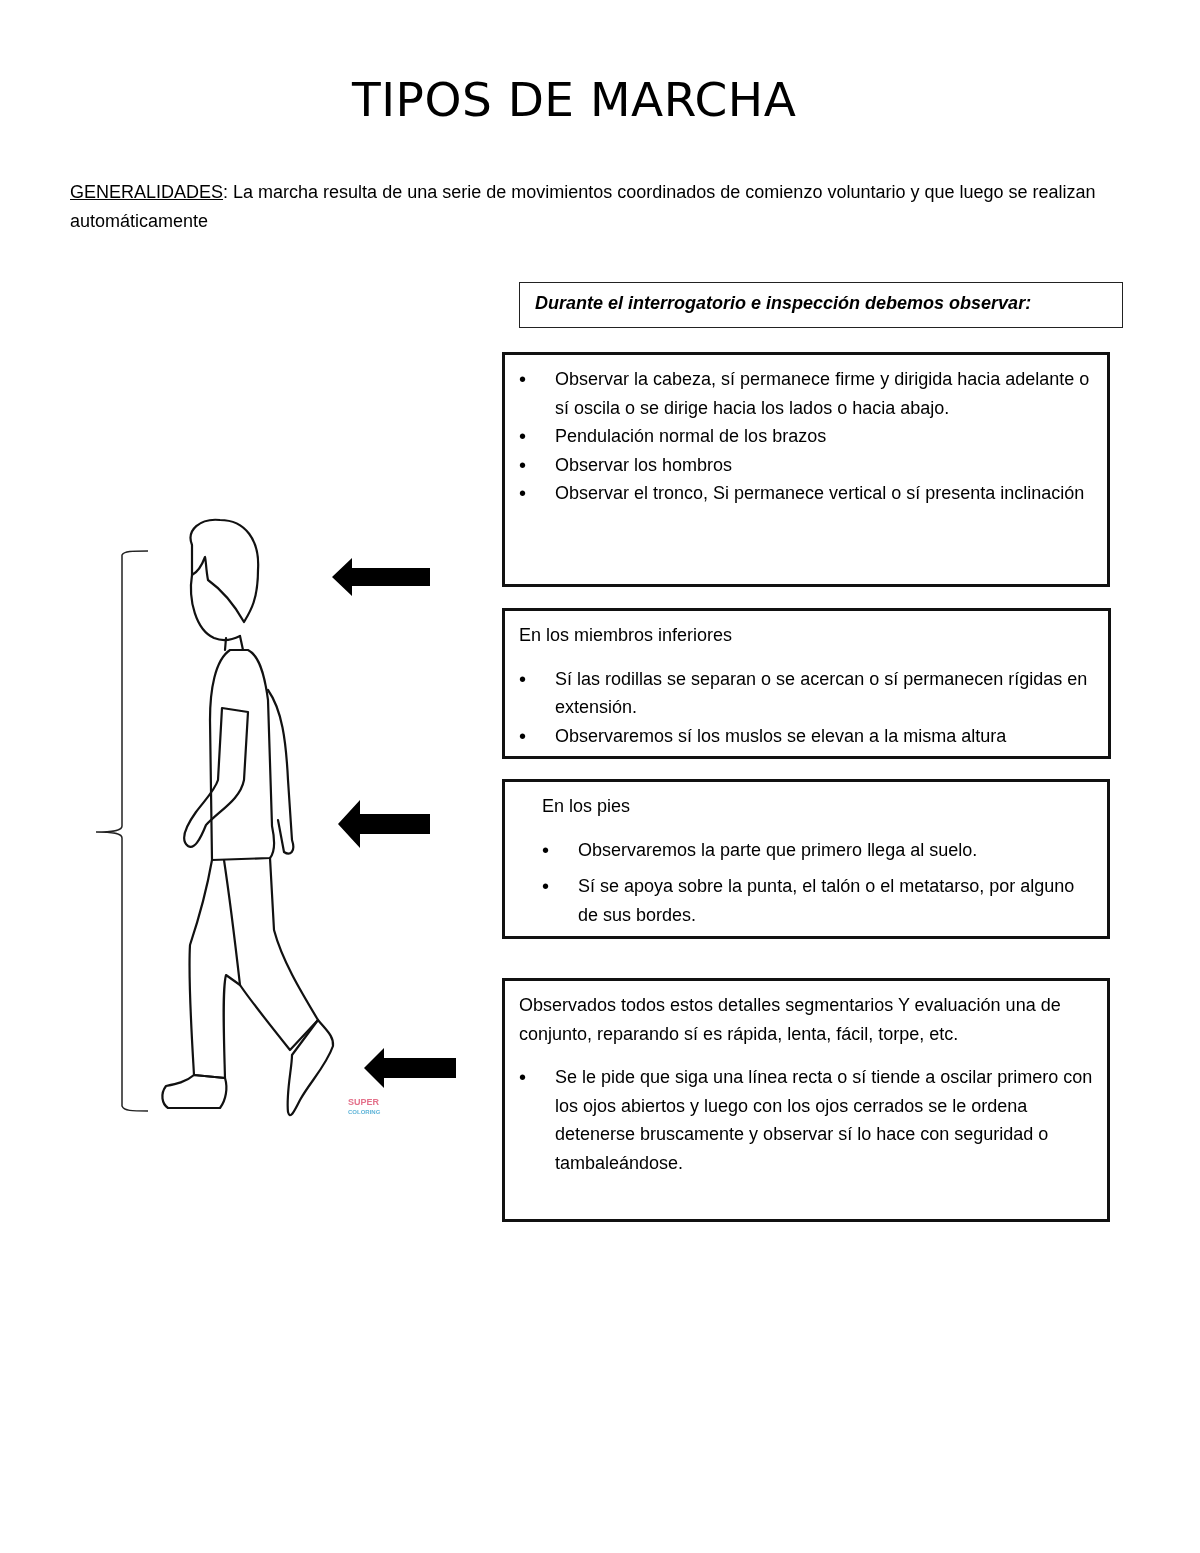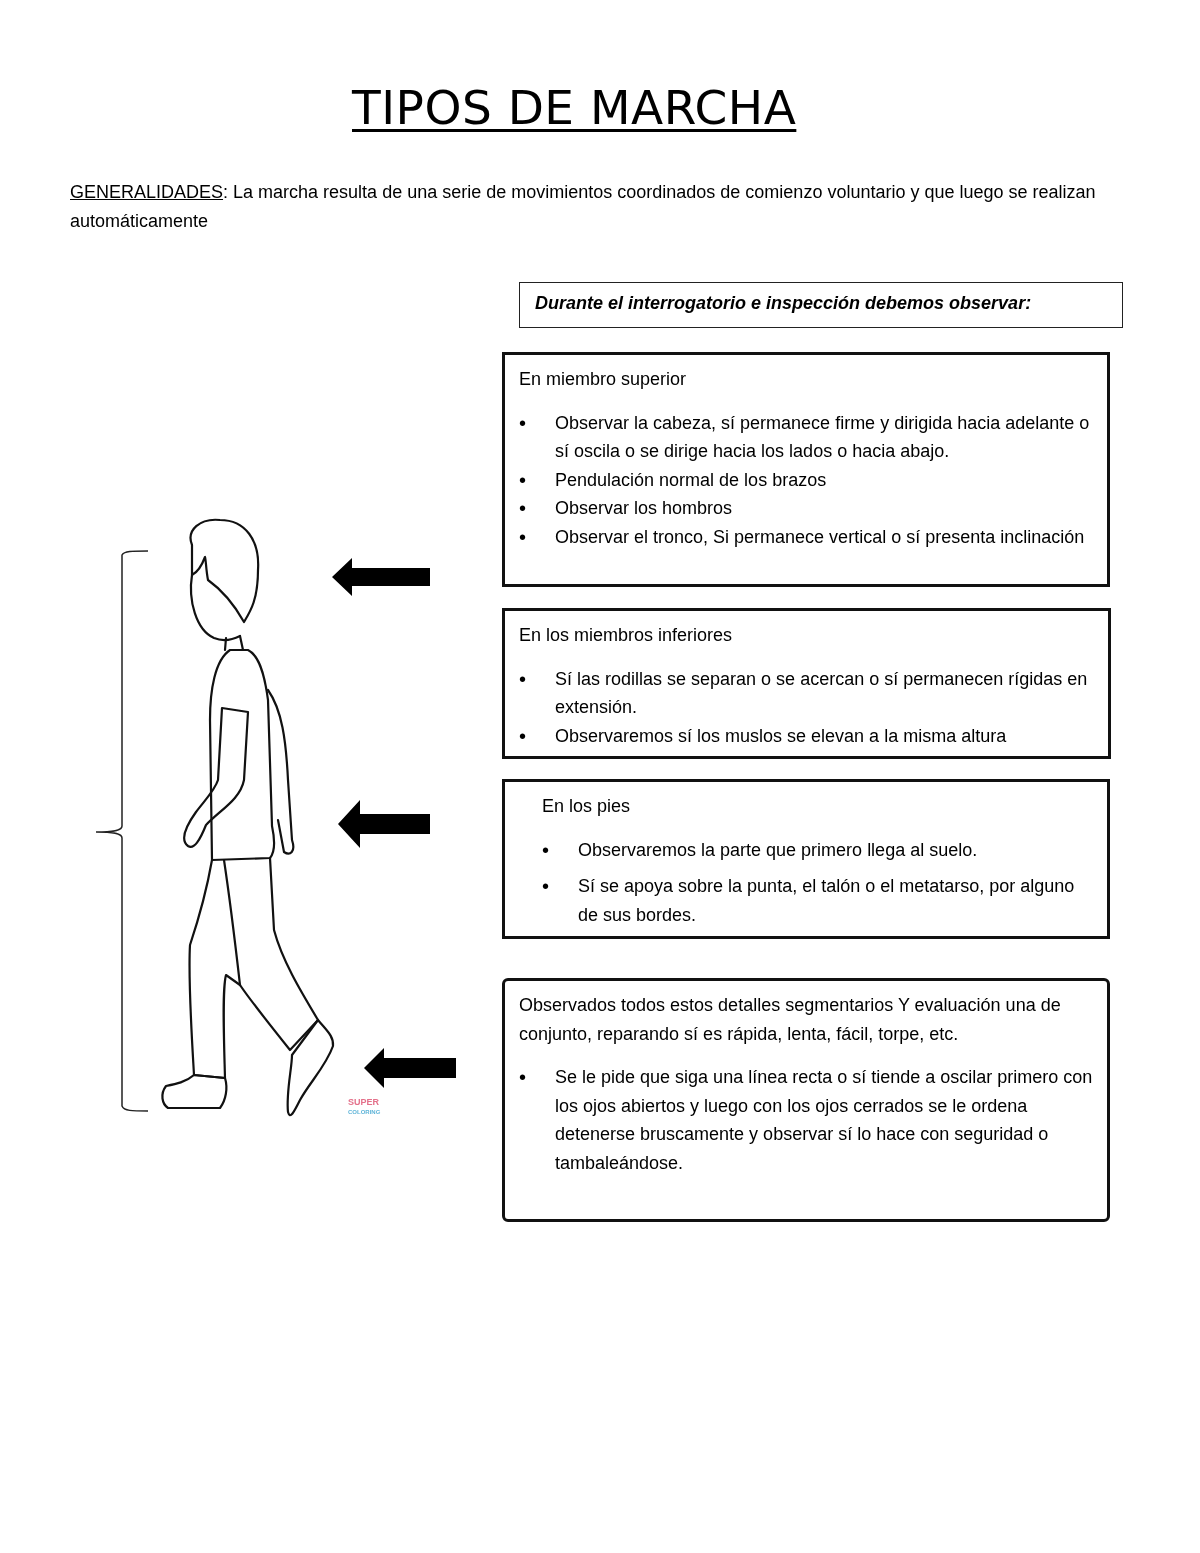--- a/index.html
+++ b/index.html
@@ -1,59 +1,58 @@
 <!DOCTYPE html>
 <html><head>
 <meta charset="utf-8">
 <style>
   html, body { margin: 0; padding: 0; background: #ffffff; }
   body { width: 1200px; height: 1553px; position: relative; overflow: hidden;
          font-family: "Liberation Sans", "DejaVu Sans", sans-serif; color: #000; }
-  .title { position: absolute; left: 352px; top: 78px; font-family: "DejaVu Sans", sans-serif;
-           font-size: 47px; text-decoration: underline; text-decoration-thickness: 3px;
+  .title { position: absolute; left: 352px; top: 70px; font-family: "DejaVu Sans", sans-serif;
+           font-size: 47px; text-decoration-thickness: 3px;
            text-underline-offset: 5px; letter-spacing: 0.5px; line-height: 60px; }
   .intro { position: absolute; left: 70px; top: 178px; width: 1040px; font-size: 18px;
            line-height: 29px; }
   .intro .label { text-decoration: underline; }
   .header-box { position: absolute; left: 519px; top: 282px; width: 604px; height: 46px;
                 border: 1.5px solid #222; box-sizing: border-box; }
   .header-box span { position: absolute; left: 15px; top: 10px; font-size: 18px; font-weight: bold;
                      font-style: italic; }
   .box { position: absolute; border: 3px solid #111; box-sizing: border-box; padding: 10px 14px;
          font-size: 18px; line-height: 28.5px; }
   .box .heading { margin: 0 0 15px 0; }
   .box ul { list-style: none; margin: 0; padding: 0; }
   .box li { position: relative; padding-left: 36px; }
   .box li::before { content: "\2022"; position: absolute; left: 0; top: 0; font-size: 20px; }
   .box li.spaced { margin-top: 8px; }
   #box1 { left: 502px; top: 352px; width: 608px; height: 235px; }
   #box2 { left: 502px; top: 608px; width: 609px; height: 151px; }
   #box3 { left: 502px; top: 779px; width: 608px; height: 160px; padding-left: 37px; }
-  #box4 { left: 502px; top: 978px; width: 608px; height: 244px; border-radius: 6px; }
+  #box4 { left: 502px; top: 978px; width: 608px; height: 244px; }
   .figure { position: absolute; left: 90px; top: 510px; width: 380px; height: 630px; }
   .arrow { position: absolute; }
   .watermark { position: absolute; left: 348px; top: 1097px; font-size: 9px; font-weight: bold;
                line-height: 10px; color: #e4708a; }
   .watermark .s2 { color: #5fb4d8; }
 </style>
 </head>
 <body>
 
 <div class="title">TIPOS DE MARCHA</div>
 
 <div class="intro">
   <span class="label">GENERALIDADES</span><span>:</span><span> La marcha resulta de una serie de movimientos coordinados de comienzo voluntario y que luego se realizan automáticamente</span>
 </div>
 
 <div class="header-box">
   <span>Durante el interrogatorio e inspección debemos observar:</span>
 </div>
 
 <div class="box" id="box1">
-  <div class="heading">En miembro superior</div>
   <ul>
     <li>Observar la cabeza, sí permanece firme y dirigida hacia adelante o sí oscila o se dirige hacia los lados o hacia abajo.</li>
     <li>Pendulación normal de los brazos</li>
     <li>Observar los hombros</li>
     <li>Observar el tronco, Si permanece vertical o sí presenta inclinación</li>
   </ul>
 </div>
 
 <div class="box" id="box2">
   <div class="heading">En los miembros inferiores</div>

